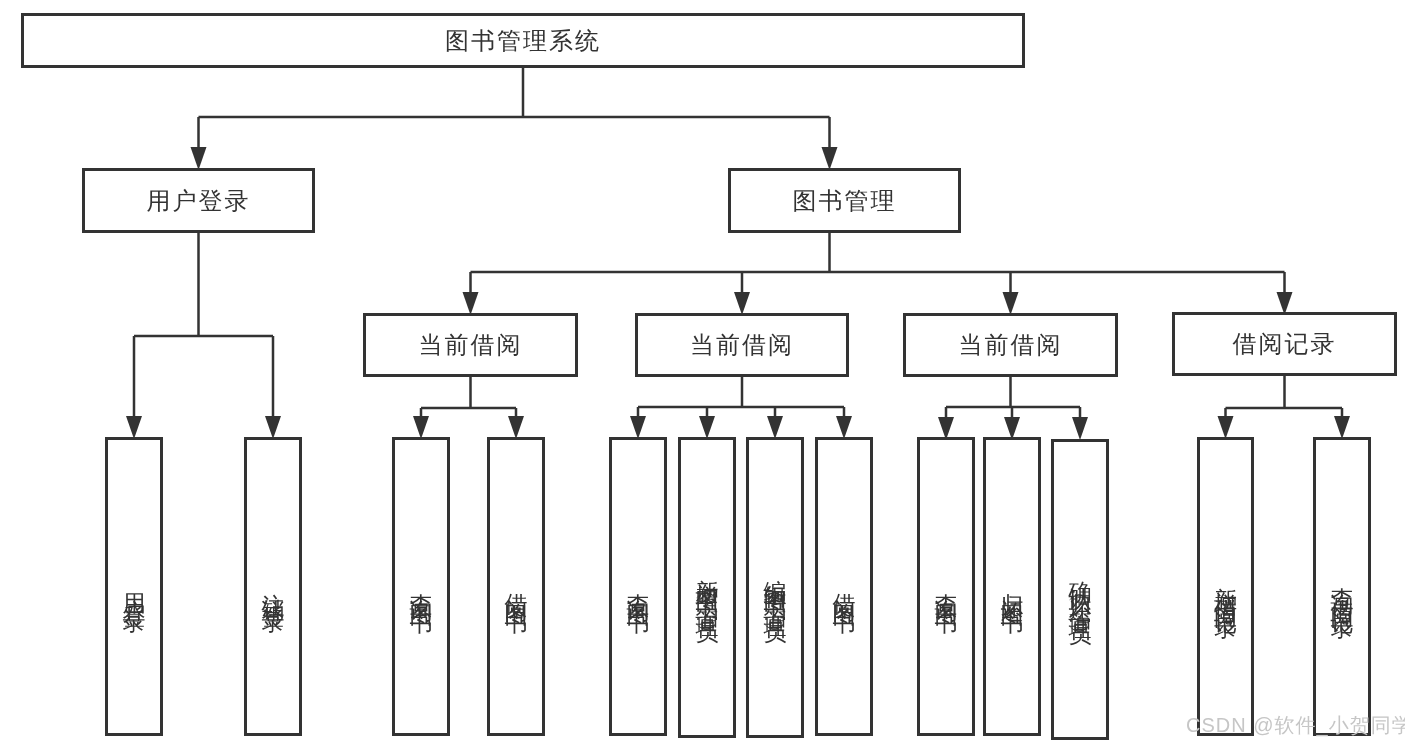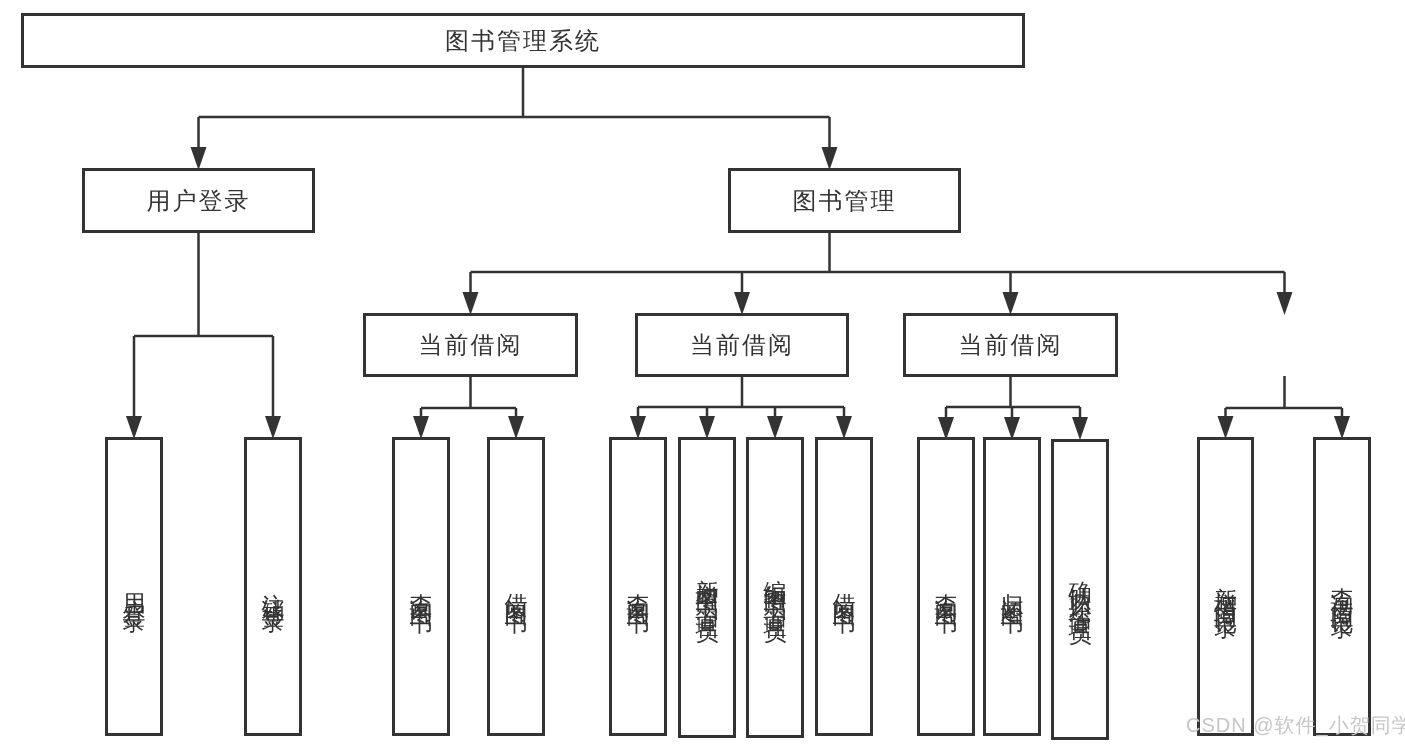--- a/index.html
+++ b/index.html
@@ -99,20 +99,23 @@
 
   <div class="node hbox" style="left:363px;top:313px;width:215px;height:64px">
     <span>当前借阅</span>
   </div>
   <div class="node hbox" style="left:635px;top:313px;width:214px;height:64px">
     <span>当前借阅</span>
   </div>
   <div class="node hbox" style="left:903px;top:313px;width:215px;height:64px">
     <span>当前借阅</span>
   </div>
+  <div class="node hbox" style="left:1172px;top:312px;width:225px;height:64px">
+    <span>借阅记录</span>
+  </div>
 
   <div class="node vbox" style="left:105px;top:437px;width:58px;height:299px">
     <span>用户登录</span>
   </div>
   <div class="node vbox" style="left:244px;top:437px;width:58px;height:299px">
     <span>注销登录</span>
   </div>
 
   <div class="node vbox" style="left:392px;top:437px;width:58px;height:299px">
     <span>查询图书</span>

